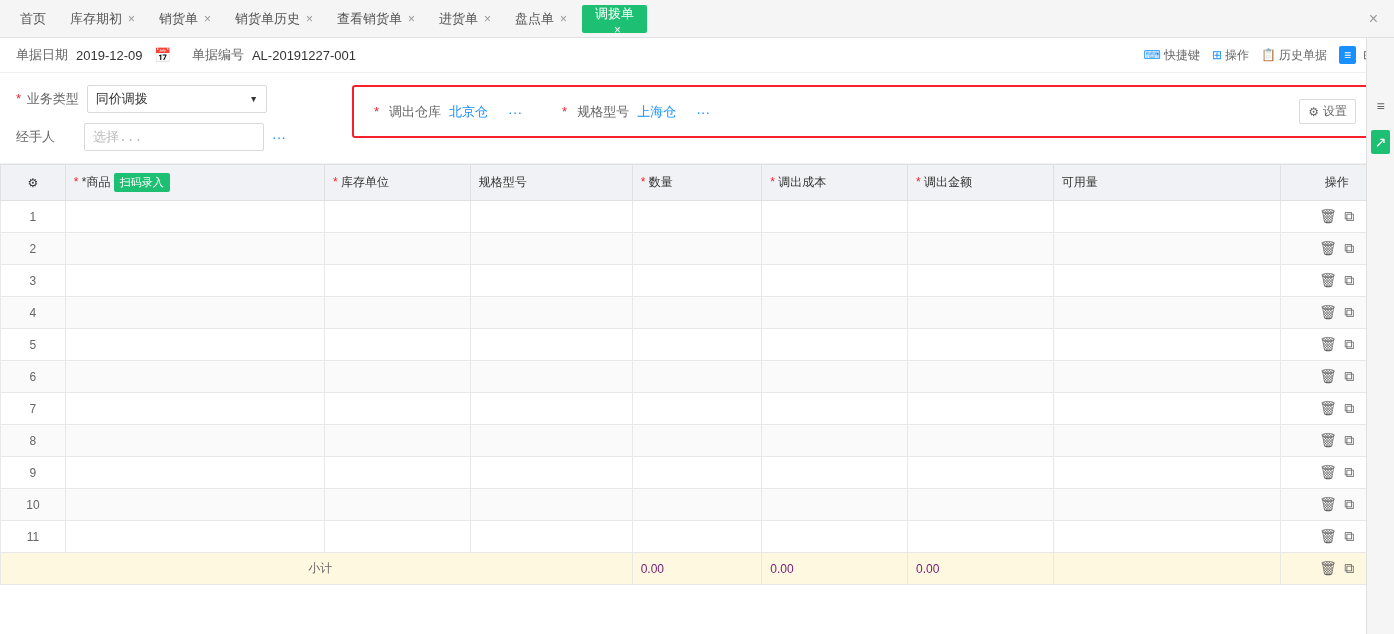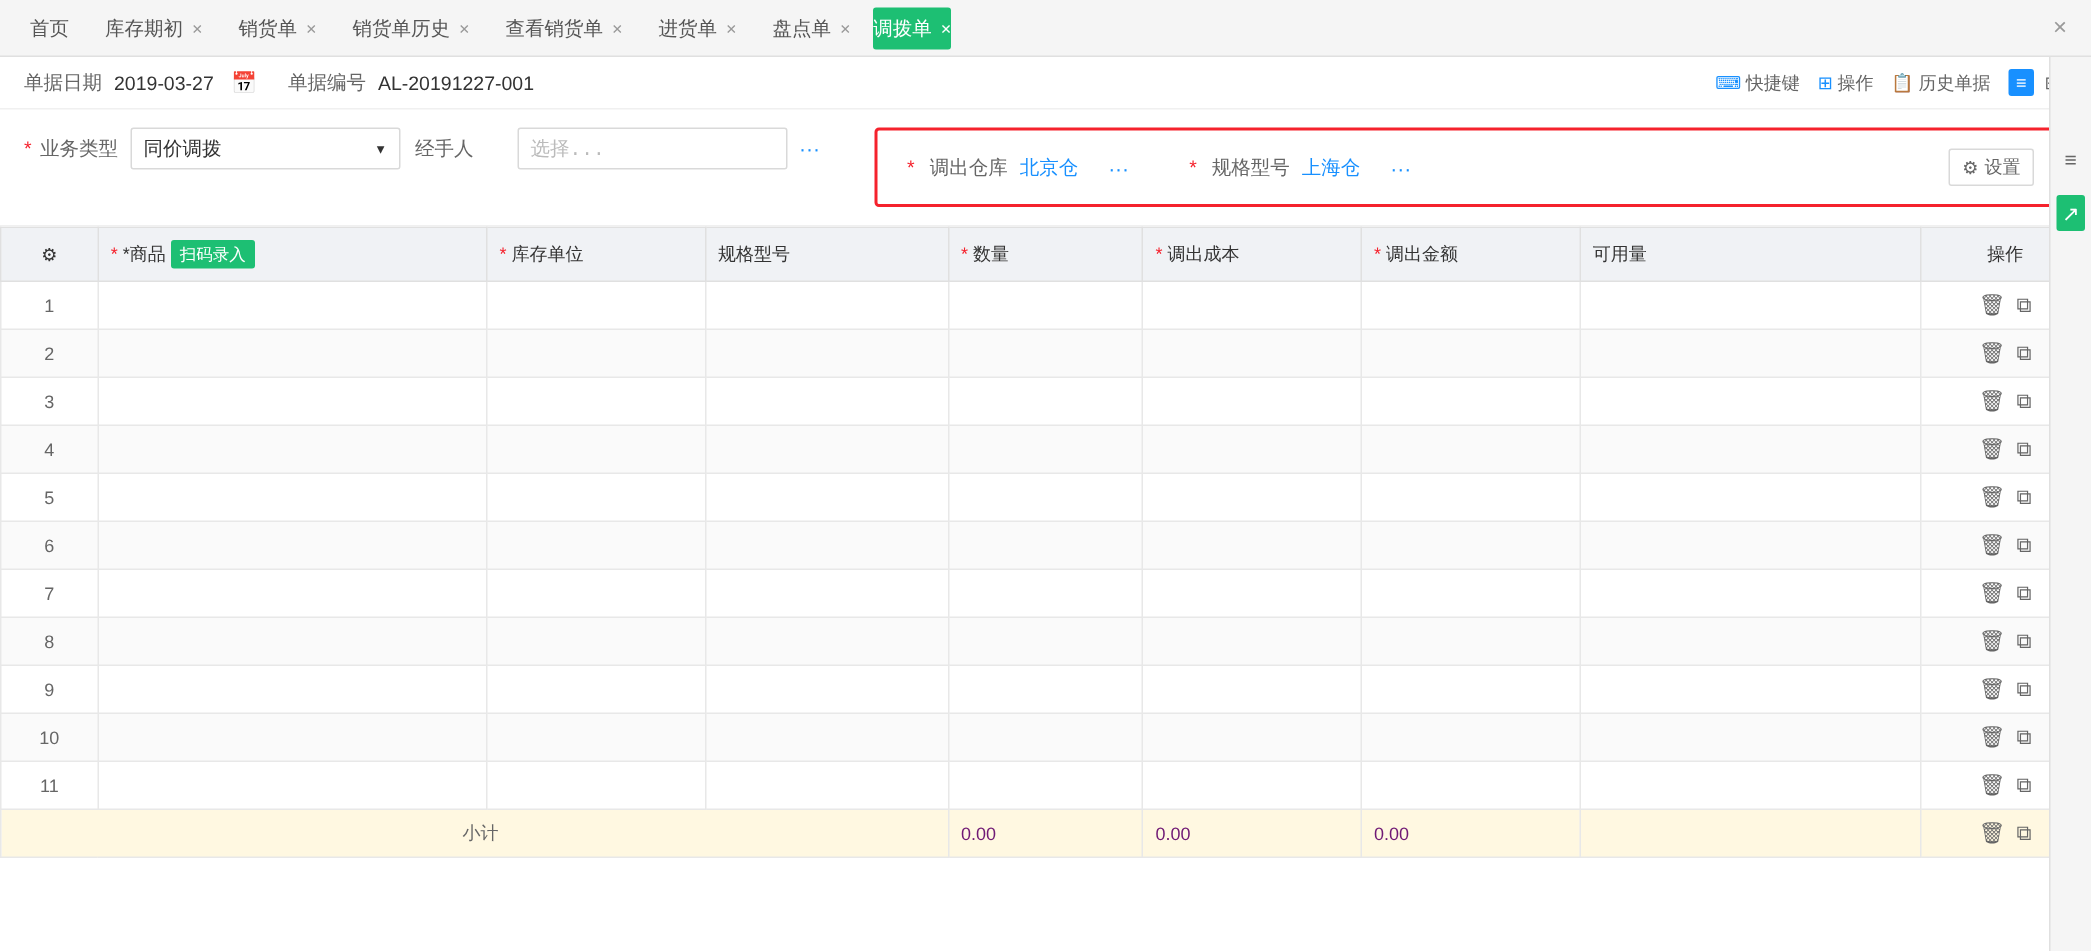--- a/index.html
+++ b/index.html
@@ -31,21 +31,22 @@
       font-size: 12px;
       cursor: pointer;
     }
     .tab-active-green {
       background: #1dbf73 !important;
       color: #fff !important;
       border: none !important;
       border-radius: 2px;
       margin: 4px 3px;
       height: 28px;
-      padding: 0 0;
+      padding: 0 13px;
+      flex-direction: column;
     }
 
     
     .toolbar {
       display: flex;
       align-items: center;
       padding: 8px 16px;
       border-bottom: 1px solid #f0f0f0;
       gap: 20px;
     }
@@ -76,21 +77,21 @@
     
     .form-section {
       padding: 12px 16px;
       display: flex;
       align-items: flex-start;
       gap: 16px;
       border-bottom: 1px solid #f0f0f0;
     }
     .form-left {
       display: flex;
-      flex-direction: row;
+      flex-direction: column;
       gap: 10px;
       min-width: 300px;
     }
     .form-row {
       display: flex;
       align-items: center;
       gap: 8px;
     }
     .form-label {
       color: #666;
@@ -278,21 +279,21 @@
     <span class="close-btn" style="color:#fff;">×</span>
   </div>
   <div style="margin-left:auto; cursor:pointer; color:#999; font-size:16px; padding-right:8px;">×</div>
 </div>
 
 <div class="main-content">
 
   <div class="toolbar">
     <div class="form-row">
       <span class="toolbar-label">单据日期</span>
-      <span class="toolbar-value">2019-03-27</span>
+      <span class="toolbar-value">2019-12-09</span>
       <span class="toolbar-icon">📅</span>
     </div>
     <div class="form-row">
       <span class="toolbar-label">单据编号</span>
       <span class="toolbar-value">AL-20191227-001</span>
     </div>
     <div class="toolbar-right">
       <span>
         <span style="color:#1890ff;">⌨</span>
         <span>快捷键</span>

